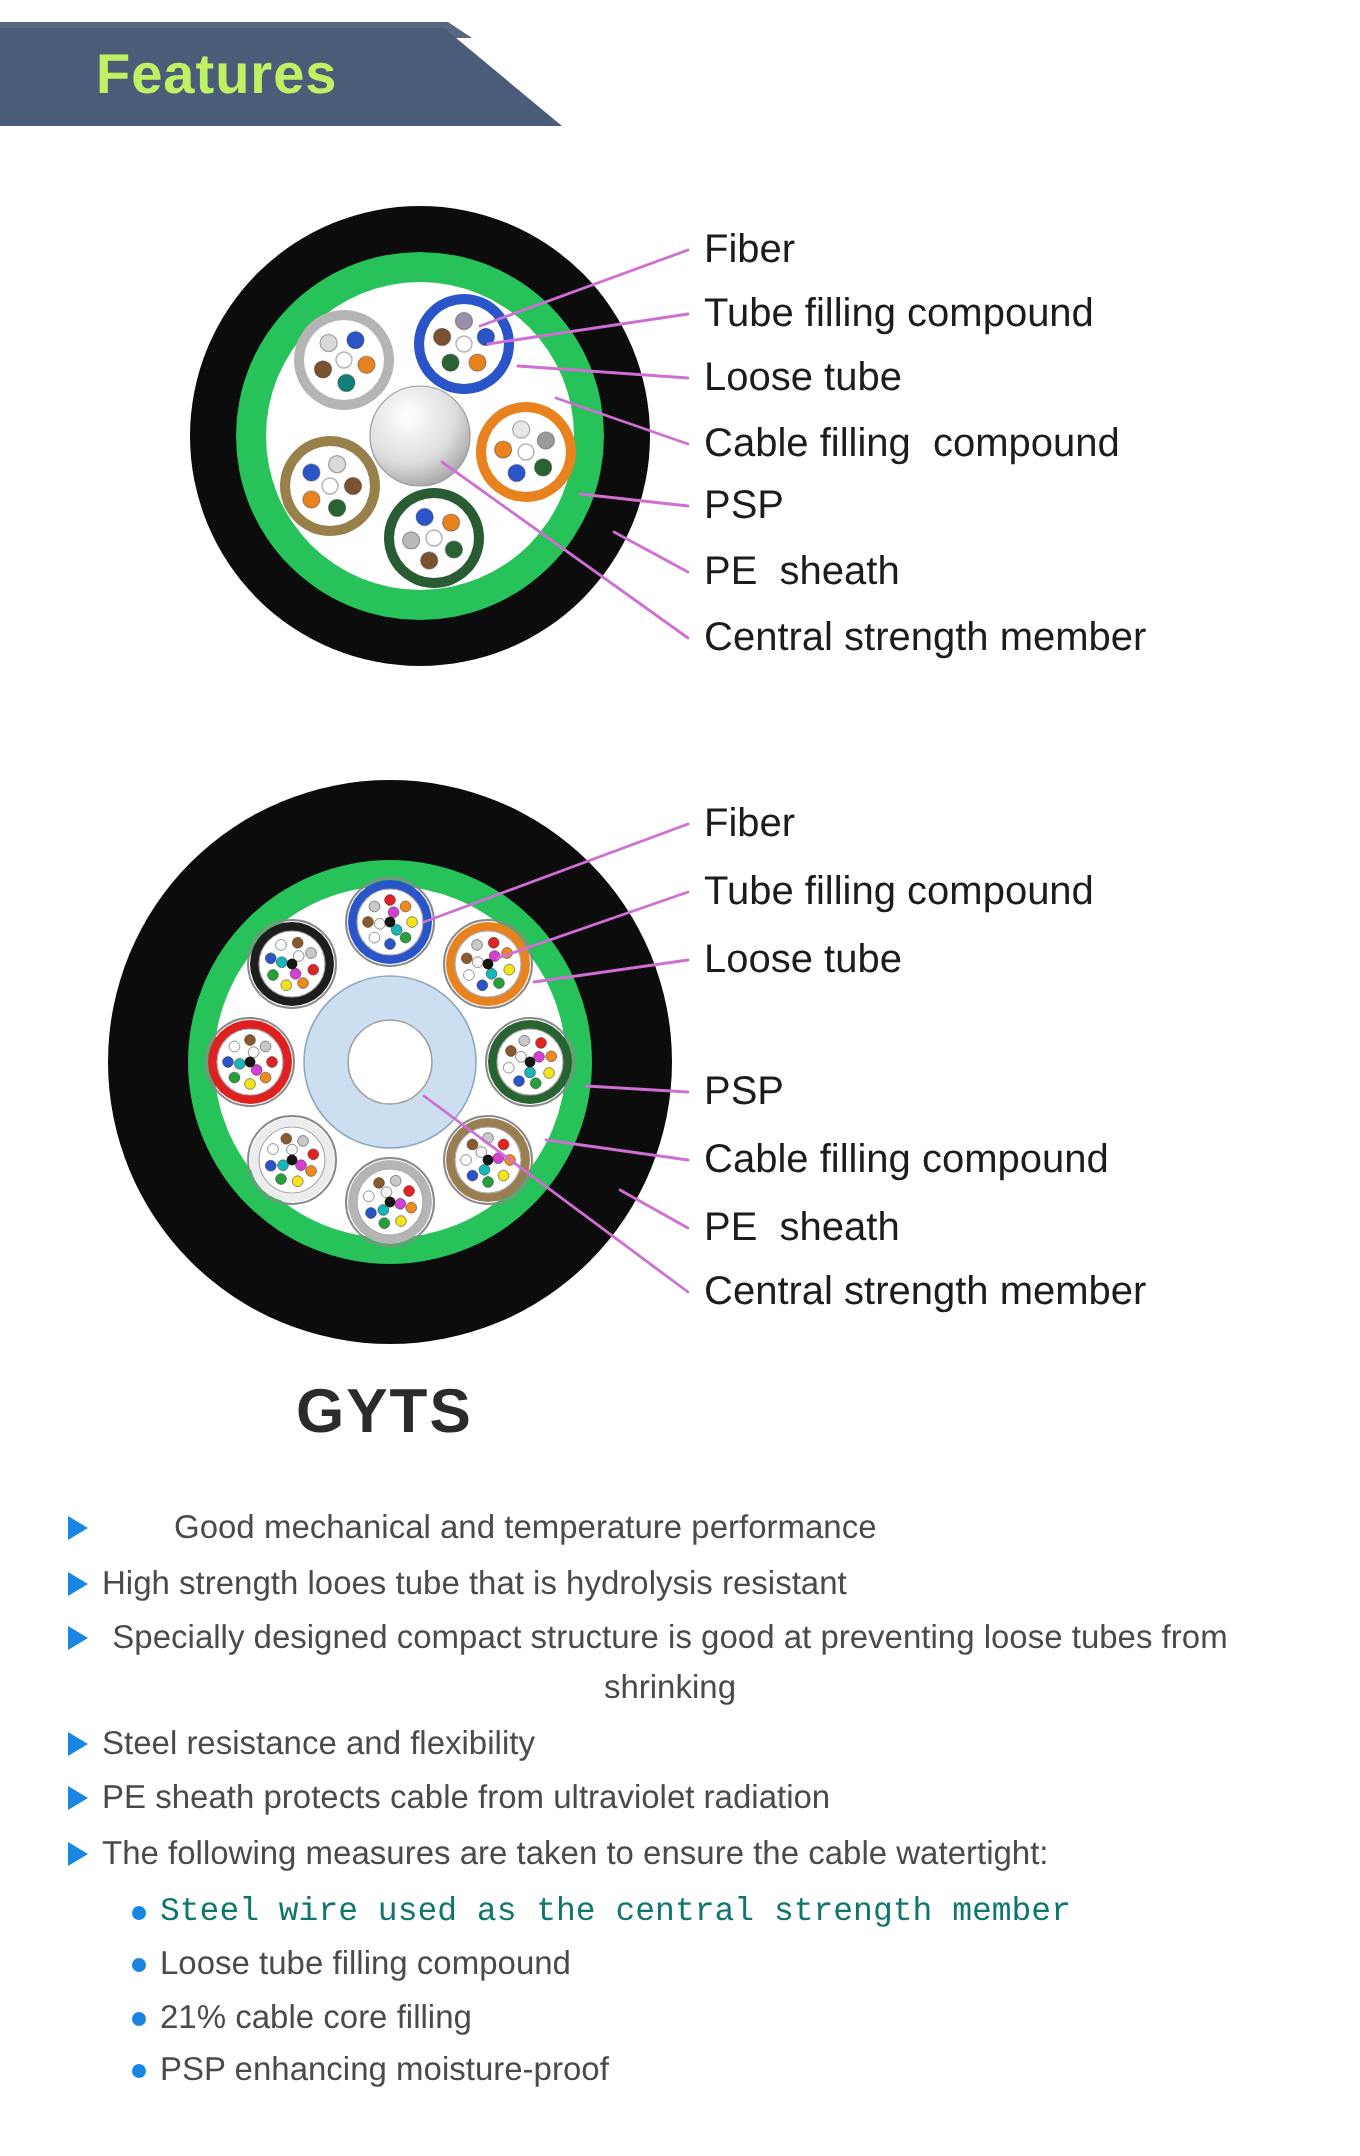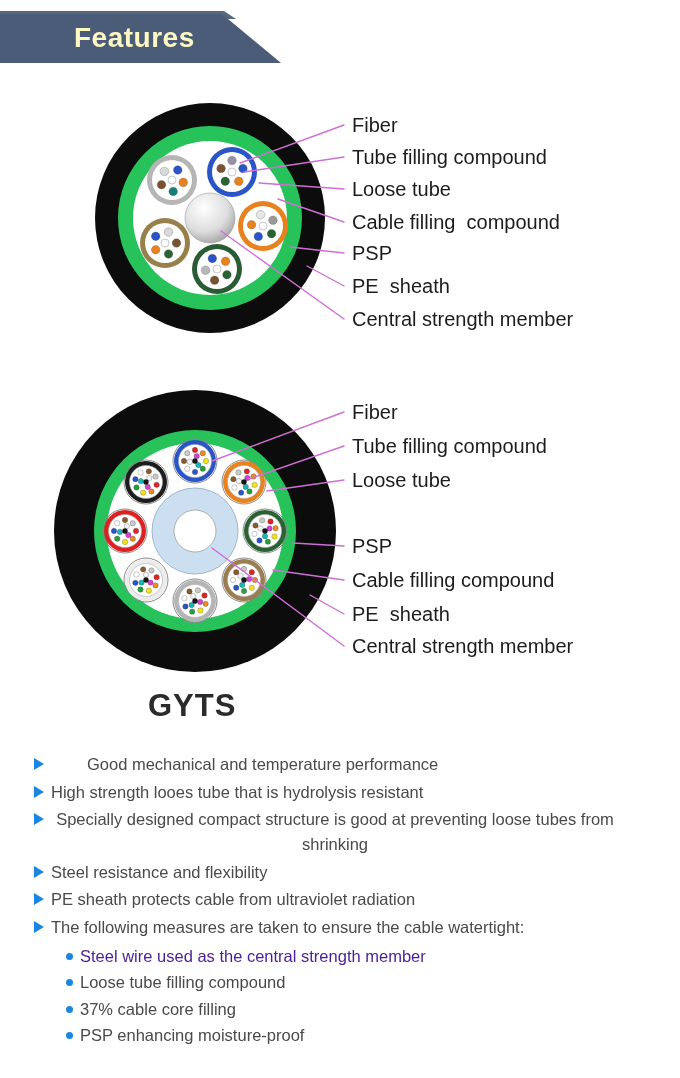--- a/index.html
+++ b/index.html
@@ -45,21 +45,21 @@
     flex:0 0 auto;width:7px;height:7px;border-radius:50%;
     background:#1a86e3;margin:10px 7px 0 0;
   }
   .sub-text{font-size:16.5px;line-height:26.5px;color:#4a4a4a;}
 </style>
 </head>
 <body>
 
 <div class="banner-strip" style="background: rgb(87, 103, 127);"></div>
 <div class="banner" style="background: rgb(74, 92, 119);">
-  <div class="banner-title" style="color: #fef9c3; margin-left: 26px;">Features</div>
+  <div class="banner-title" style="color: #bef264;">Features</div>
 </div>
 
 <svg id="diagram-svg" width="680" height="1078" viewBox="0 0 680 1078">
     <circle cx="210" cy="218" r="115" fill="#0c0c0c"></circle>
     <circle cx="210" cy="218" r="92" fill="#28c25b"></circle>
     <circle cx="210" cy="218" r="77" fill="#ffffff"></circle>
     <defs>
       <radialGradient id="steel0" cx="0.38" cy="0.3" r="0.85">
         <stop offset="0%" stop-color="#ffffff"></stop>
         <stop offset="55%" stop-color="#dedede"></stop>
@@ -290,28 +290,28 @@
         <span class="feat-text" style="color: rgb(74, 74, 74);">PE sheath protects cable from ultraviolet radiation</span>
       </div>
       <div class="feat-item">
         <span class="tri" style="border-left-color: rgb(26, 134, 227);"></span>
         <span class="feat-text" style="color: rgb(74, 74, 74);">The following measures are taken to ensure the cable watertight:</span>
       </div>
     </div>
   <div id="sub-features">
       <div class="sub-item">
         <span class="dot" style="background: rgb(26, 134, 227);"></span>
-        <span class="sub-text" style="color: #4c1d95;">Steel wire used as the central strength member</span>
+        <span class="sub-text" style="color: #0f766e; font-family: Liberation Mono, monospace;">Steel wire used as the central strength member</span>
       </div>
       <div class="sub-item">
         <span class="dot" style="background: rgb(26, 134, 227);"></span>
         <span class="sub-text" style="color: rgb(74, 74, 74);">Loose tube filling compound</span>
       </div>
       <div class="sub-item">
         <span class="dot" style="background: rgb(26, 134, 227);"></span>
-        <span class="sub-text" style="color: rgb(74, 74, 74);">37% cable core filling</span>
+        <span class="sub-text" style="color: rgb(74, 74, 74);">21% cable core filling</span>
       </div>
       <div class="sub-item">
         <span class="dot" style="background: rgb(26, 134, 227);"></span>
         <span class="sub-text" style="color: rgb(74, 74, 74);">PSP enhancing moisture-proof</span>
       </div>
     </div>
 </div>
 
 </body></html>

